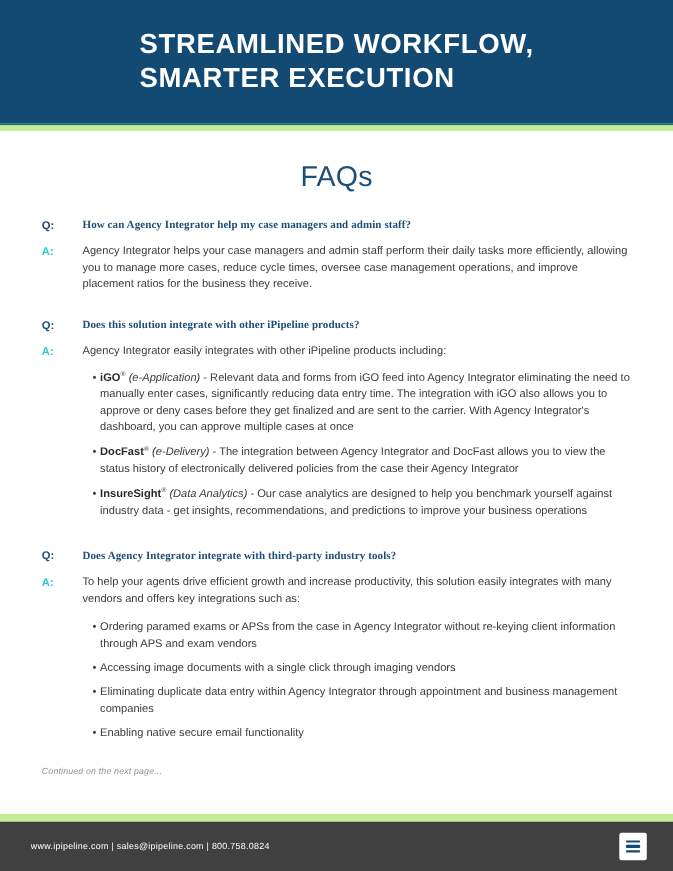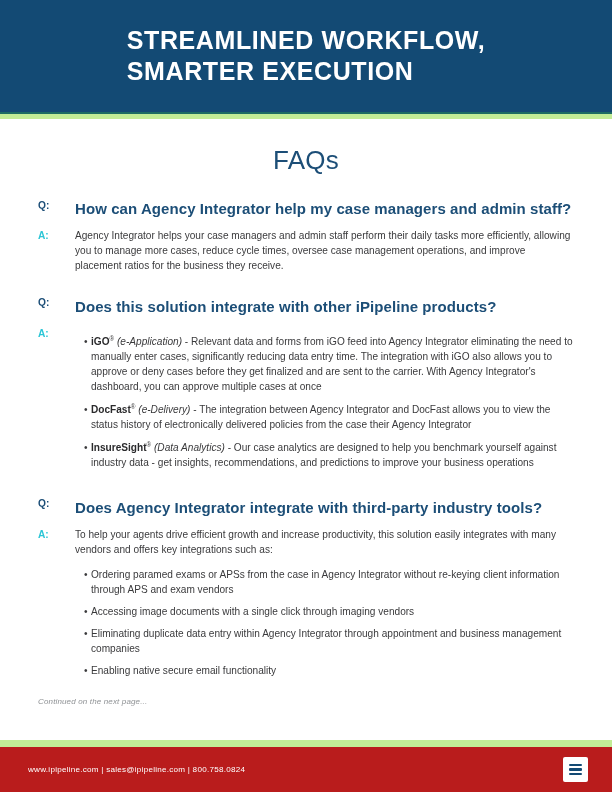--- a/index.html
+++ b/index.html
@@ -72,24 +72,25 @@
     font-size: 10.2px;
     font-weight: bold;
     line-height: 1.45;
     padding-top: 0.5px;
   }
   .q-label { color: #1C4E77; }
   .a-label { color: #2CC6D6; }
 
   .q-text {
     color: #1C4E77;
-    font-size: 15px;
+    font-size: 10px;
     font-weight: bold;
     line-height: 1.45;
     letter-spacing: 0.08px;
+    font-family: Liberation Serif, serif;
   }
   .a-text {
     color: #3A3A3C;
     font-size: 10.1px;
     line-height: 1.48;
     letter-spacing: 0.01px;
   }
   .qa-row.answer { margin-top: 9px; }
 
   
@@ -140,21 +141,21 @@
     position: absolute;
     left: 0;
     bottom: 0;
     width: 612px;
   }
   .footer-green {
     height: 7px;
     background: #C2EC96;
   }
   .footer-bar {
-    background: #b91c1c;
+    background: #404040;
     height: 45px;
     display: flex;
     align-items: center;
     justify-content: space-between;
     padding: 0 24px 0 28px;
   }
   .footer-text {
     color: #ffffff;
     font-size: 8.1px;
     letter-spacing: 0.25px;
@@ -207,20 +208,21 @@
   </div>
 
   <div class="qa-block" style="margin-top:22px;">
     <div class="qa-row">
       <div class="qa-label q-label">Q:</div>
       <div class="q-text">Does this solution integrate with other iPipeline products?</div>
     </div>
     <div class="qa-row answer">
       <div class="qa-label a-label">A:</div>
       <div style="flex:1;">
+        <div class="a-text">Agency Integrator easily integrates with other iPipeline products including:</div>
         <div class="bullet-list">
 
           <div class="bullet-item">
             <span class="bullet-dot">•</span>
             <span class="bullet-body"><span class="prod-name">iGO</span><span class="reg">®</span> <span class="prod-kind">(e-Application)</span><span> - Relevant data and forms from iGO feed into Agency Integrator eliminating the need to manually enter cases, significantly reducing data entry time. The integration with iGO also allows you to approve or deny cases before they get finalized and are sent to the carrier. With Agency Integrator's dashboard, you can approve multiple cases at once</span></span>
           </div>
 
           <div class="bullet-item">
             <span class="bullet-dot">•</span>
             <span class="bullet-body"><span class="prod-name">DocFast</span><span class="reg">®</span> <span class="prod-kind">(e-Delivery)</span><span> - The integration between Agency Integrator and DocFast allows you to view the status history of electronically delivered policies from the case their Agency Integrator</span></span>

